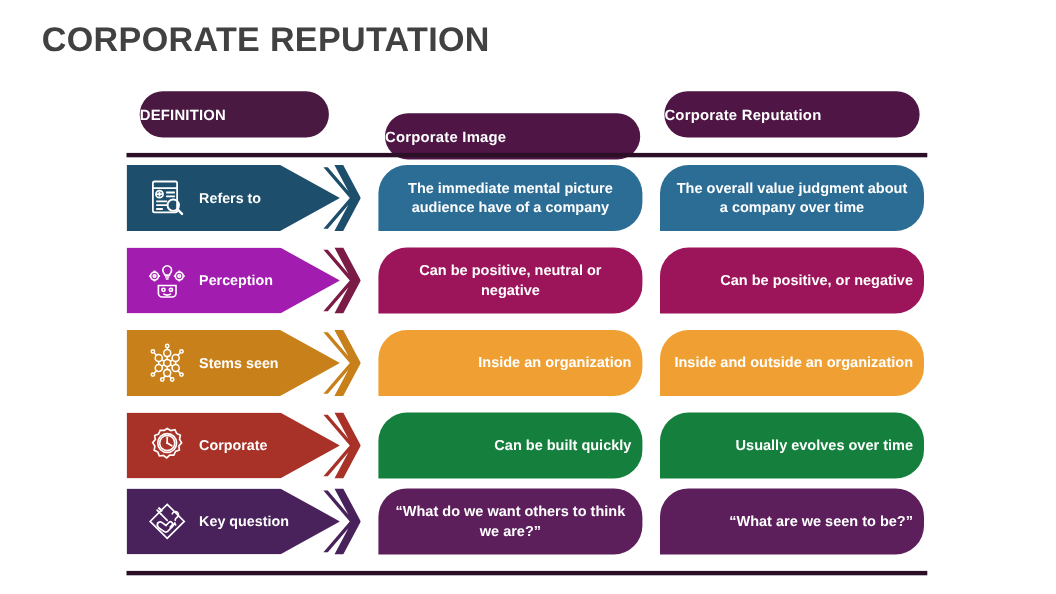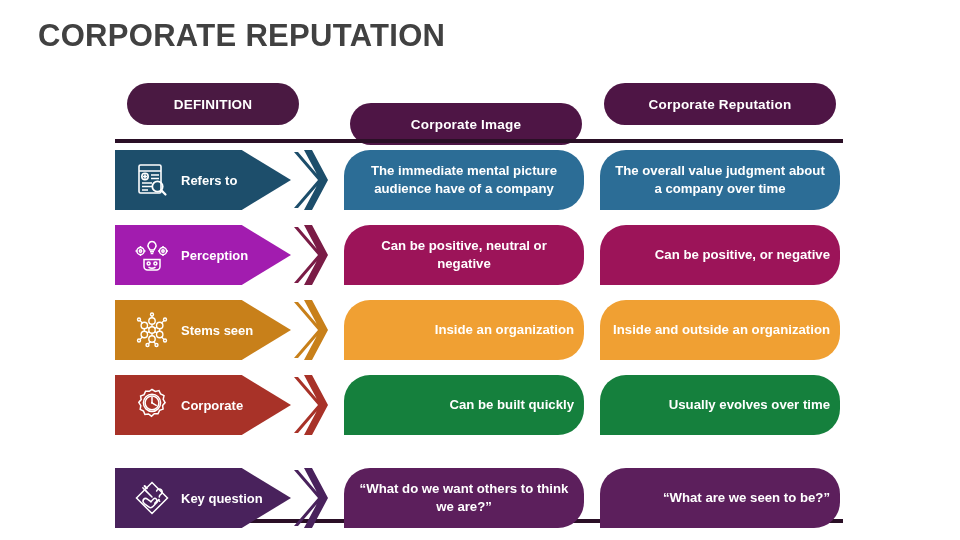--- a/index.html
+++ b/index.html
@@ -18,21 +18,21 @@
     font-size:31px;font-weight:bold;
     letter-spacing:.3px;
     color:#414141;
     white-space:nowrap;
   }
 
   
   .pill{
     position:absolute;top:83px;height:42px;
     border-radius:21px;
-    display:flex;align-items:center;justify-content:center;
+    display:flex;align-items:center;
     color:#ffffff;font-weight:bold;font-size:13.5px;
     letter-spacing:.2px;
   }
   .pill-def{left:127px;width:172px;background:#4a1942;}
   .pill-img{left:350px;width:232px;background:#4e1545;margin-top:20px;}
   .pill-rep{left:604px;width:232px;background:#4e1545;}
 
   
   .rule{
     position:absolute;left:115px;width:728px;height:4px;
@@ -40,29 +40,30 @@
   }
   .rule-top{top:139px;}
   .rule-bottom{top:519px;}
 
   
   .row{position:absolute;left:0;width:960px;height:60px;}
   .row-0{top:150px;}
   .row-1{top:225px;}
   .row-2{top:300px;}
   .row-3{top:375px;}
-  .row-4{top:468px;}
+  .row-4{top:444px;}
 
   
   .label-block{
     position:absolute;left:115px;top:0;
     width:176px;height:60px;
     display:flex;align-items:center;
     -webkit-clip-path:polygon(0 0, 72% 0, 100% 50%, 72% 100%, 0 100%);
     clip-path:polygon(0 0, 72% 0, 100% 50%, 72% 100%, 0 100%);
+    padding-left:18px;
   }
   .label-icon{
     position:absolute;left:17px;top:50%;
     transform:translateY(-50%);
     width:40px;height:40px;
     display:block;
   }
   .label-text{
     position:absolute;left:66px;top:50%;
     transform:translateY(-50%);

